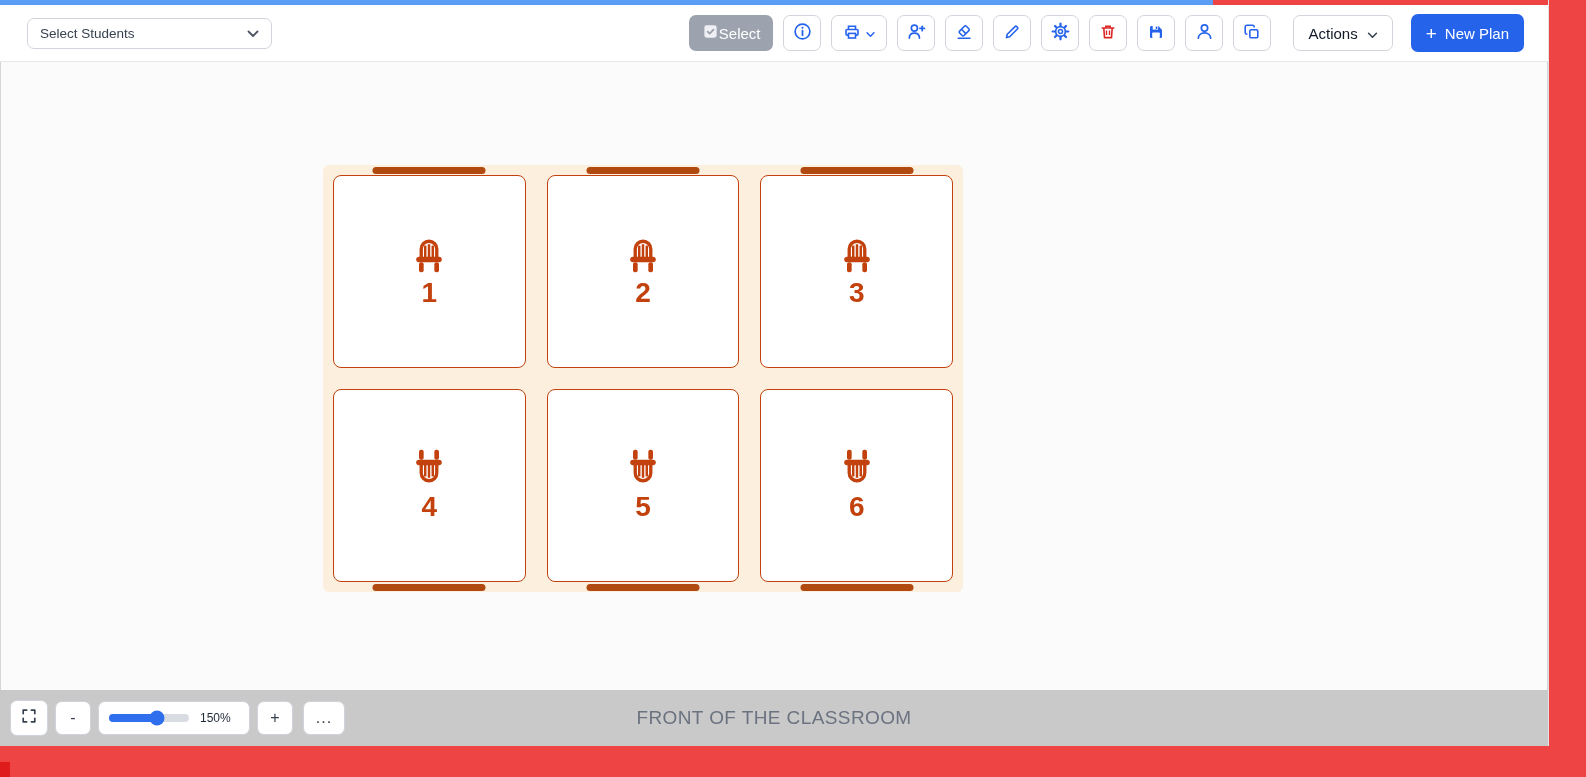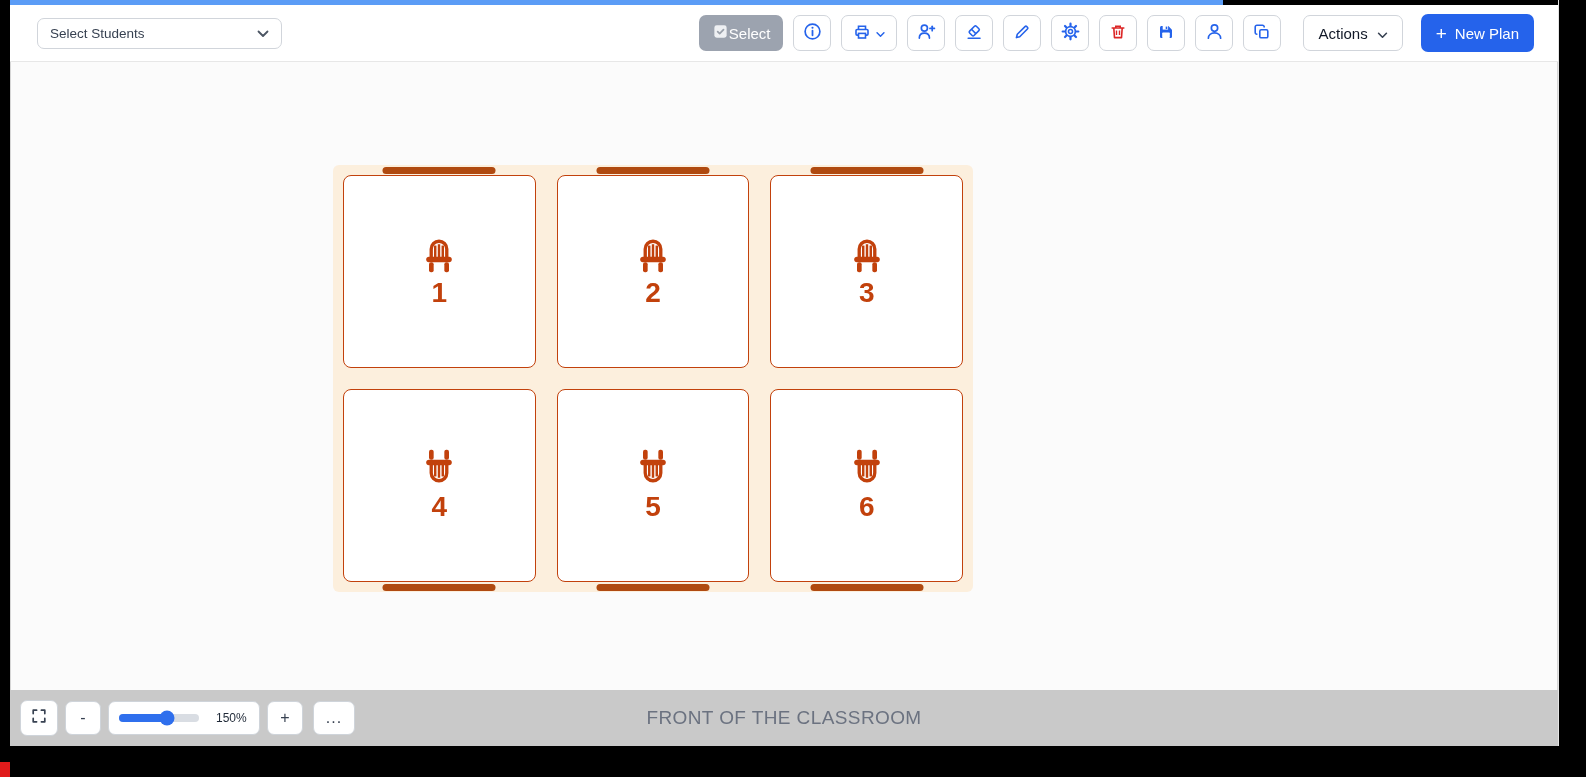--- a/index.html
+++ b/index.html
@@ -1,17 +1,17 @@
 <!DOCTYPE html>
 <html><head>
 <meta charset="utf-8">
 <style>
   * { box-sizing: border-box; margin: 0; padding: 0; }
   html,body { width:1586px; height:777px; background:#ffffff; font-family:"Liberation Sans", sans-serif; overflow:hidden; }
-  .page { position:relative; width:1586px; height:777px; background:#000000;padding-left:10px; }
+  .page { position:relative; width:1586px; height:777px; background:#ef4444; }
   .app { position:relative; width:1549px; height:746px; border-right:1px solid #e3e3e3; }
 
   .progress-bar { position:absolute; top:0; left:0; width:1213px; height:5px; background:#5b9cf6; z-index:5; }
 
   
   .toolbar { position:absolute; top:5px; left:0; width:100%; height:57px; background:#ffffff;
              border-bottom:1px solid #e7e7e7; display:flex; align-items:center; padding:0 24px 0 27px; }
   .student-select { width:245px; height:31px; border:1px solid #d1d5db; border-radius:7px; background:#fff;
                     display:flex; align-items:center; justify-content:space-between; padding:0 12px;
                     font-size:13.5px; color:#374151; cursor:pointer; }
@@ -48,21 +48,21 @@
 
   
   .statusbar { position:absolute; top:690px; left:0; width:100%; height:56px; background:#c9c9c9;
                display:flex; align-items:center; padding:0 10px; }
   .sb-btn { height:34px; min-width:36px; border:1px solid #cfd4da; border-radius:7px; background:#ffffff;
             display:flex; align-items:center; justify-content:center; color:#374151; font-size:16px;
             cursor:pointer; font-family:inherit; }
   .sb-btn.fullscreen { width:38px; height:36px; }
   .sb-gap { margin-left:7px; }
   .zoom-slider { margin-left:7px; height:34px; width:152px; border:1px solid #cfd4da; border-radius:7px;
-                 background:#ffffff; display:flex; align-items:center; padding:0 10px; gap:17px; }
+                 background:#ffffff; display:flex; align-items:center; padding:0 10px; gap:11px; }
   .track { position:relative; width:80px; height:8px; background:#d9dde3; border-radius:4px; }
   .fill { position:absolute; left:0; top:0; height:8px; width:60%; background:#2f6fed; border-radius:4px; }
   .thumb { position:absolute; left:60%; top:50%; transform:translate(-50%,-50%); width:15px; height:15px;
            border-radius:50%; background:#2f6fed; cursor:grab; }
   .zoom-label { font-size:12px; color:#1f2937; }
   .front-label { position:absolute; left:50%; transform:translateX(-50%); color:#6b7280; font-size:19px;
                  letter-spacing:0.4px; white-space:nowrap; }
 
   .red-marker { position:absolute; left:0; bottom:0; width:10px; height:15px; background:#e01b1b; }
 </style>

